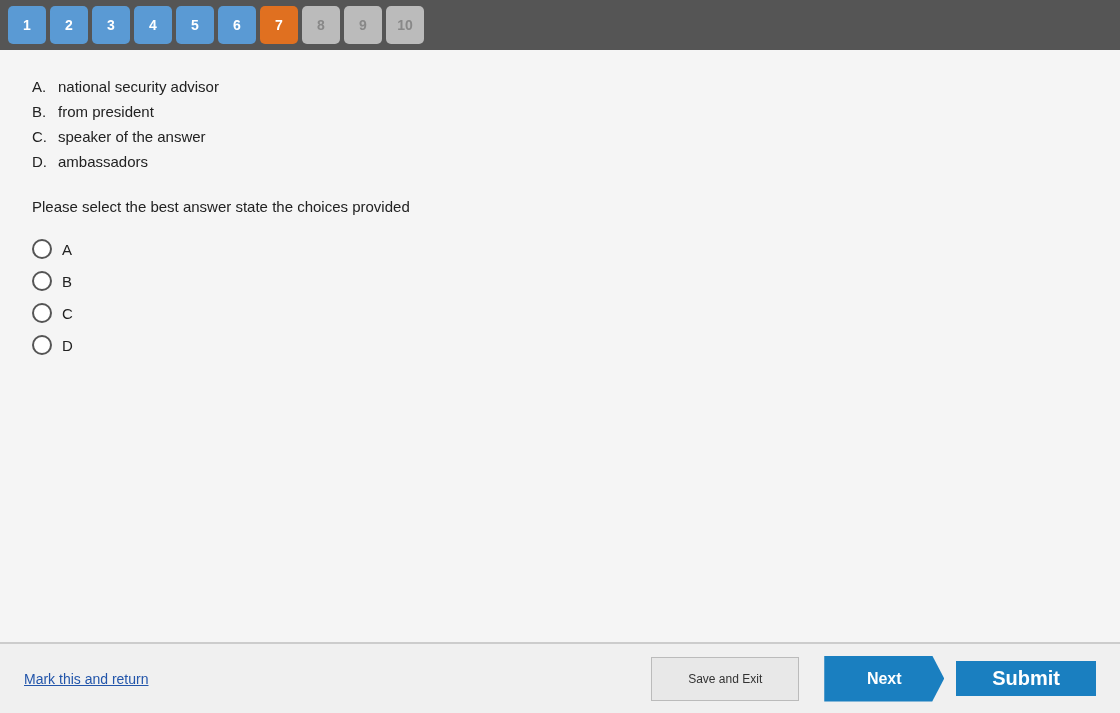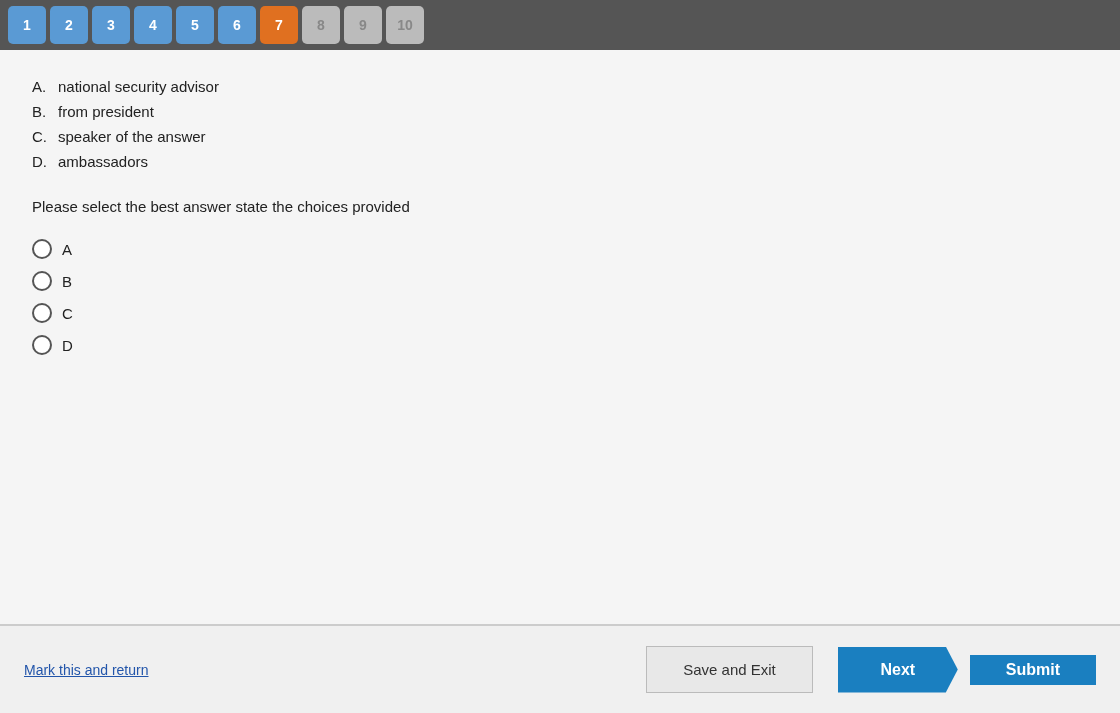--- a/index.html
+++ b/index.html
@@ -119,36 +119,36 @@
     }
 
     
     .footer {
       background: #f0f0f0;
       border-top: 1px solid #ccc;
       display: flex;
       align-items: center;
       padding: 12px 24px;
       flex-shrink: 0;
-      height: 88px;
+      height: 70px;
     }
 
     .mark-return-link {
       color: #2255aa;
       text-decoration: underline;
       font-size: 14px;
       cursor: pointer;
       flex: 1;
     }
 
     .save-exit-btn {
       background: #e8e8e8;
       border: 1px solid #bbb;
       color: #333;
-      font-size: 15px;
+      font-size: 12px;
       padding: 14px 36px;
       cursor: pointer;
       font-weight: normal;
     }
 
     .next-btn {
       background: #1a7fc0;
       color: white;
       font-size: 16px;
       font-weight: bold;
@@ -158,21 +158,21 @@
       position: relative;
       clip-path: polygon(0 0, 90% 0, 100% 50%, 90% 100%, 0 100%);
       margin-left: 17px;
       min-width: 120px;
       text-align: center;
     }
 
     .submit-btn {
       background: #1a7fc0;
       color: white;
-      font-size: 16px;
+      font-size: 20px;
       font-weight: bold;
       padding: 6px 36px;
       cursor: pointer;
       border: none;
       margin-left: 4px;
       min-width: 120px;
       text-align: center;
     }
 
     .footer-center {

